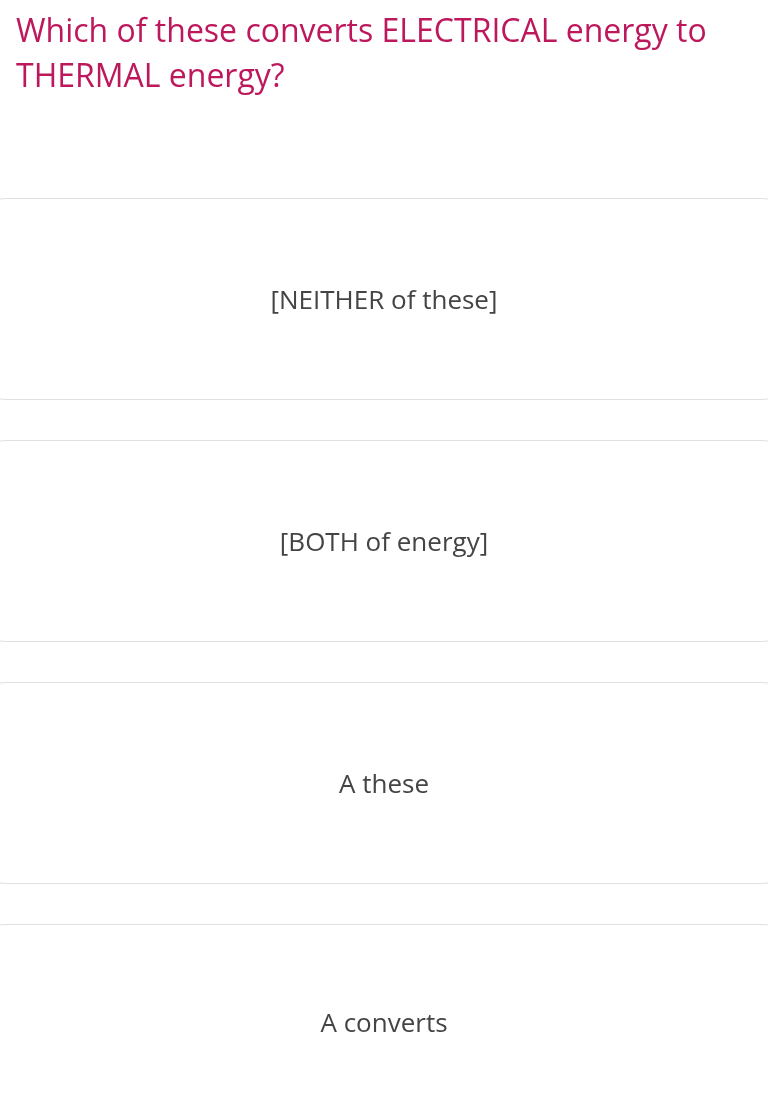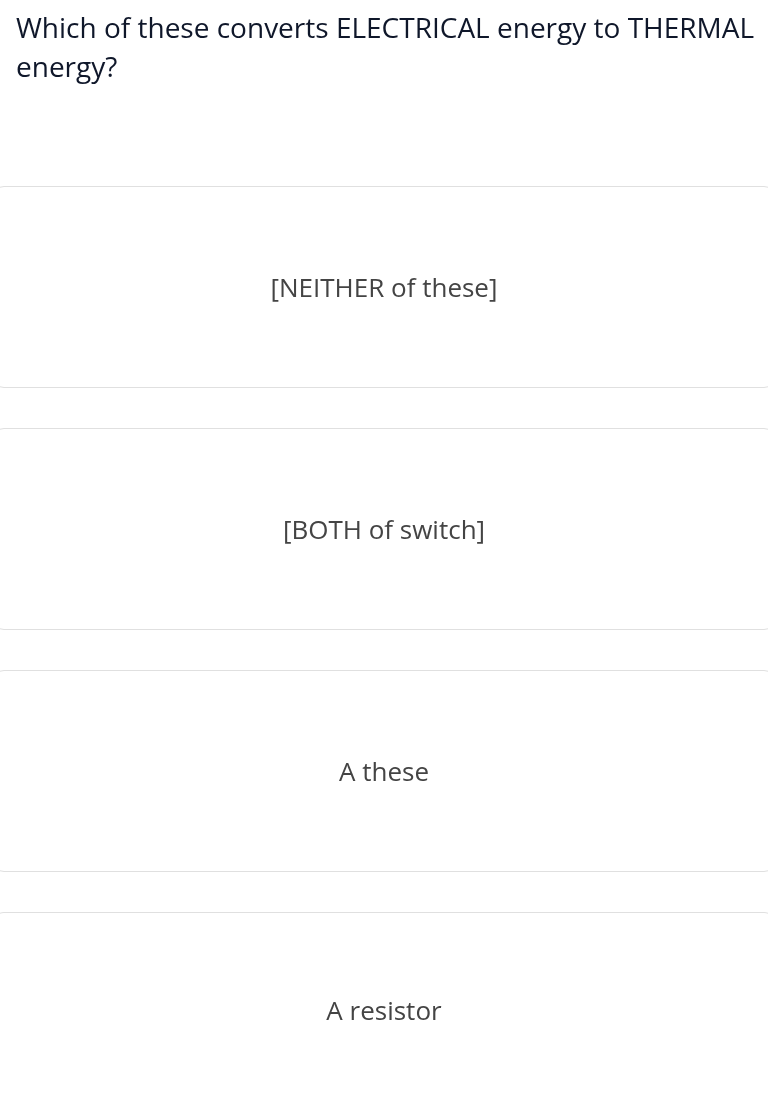--- a/index.html
+++ b/index.html
@@ -9,23 +9,23 @@
     }
     body {
       font-family: 'Open Sans', 'Segoe UI', -apple-system, sans-serif;
       background: #ffffff;
       width: 768px;
       height: 1112px;
       overflow: hidden;
     }
     .question {
       padding: 8px 12px 0 16px;
-      font-size: 28px;
+      font-size: 32px;
       font-weight: 400;
-      color: #0f172a;
+      color: #be185d;
       line-height: 1.4;
     }
     .options-container {
       margin-top: 100px;
       display: flex;
       flex-direction: column;
       gap: 40px;
     }
     .option {
       border: 1px solid #e0e0e0;
@@ -55,21 +55,21 @@
 </head>
 <body>
 
 <div class="question">Which of these converts ELECTRICAL energy to THERMAL energy?</div>
 
 <div class="options-container">
   <div class="option">
     <span>[NEITHER of these]</span>
   </div>
   <div class="option">
-    <span>[BOTH of switch]</span>
+    <span>[BOTH of energy]</span>
   </div>
   <div class="option">
     <span>A these</span>
   </div>
   <div class="option option-last">
-    <span>A resistor</span>
+    <span>A converts</span>
   </div>
 </div>
 
 </body></html>

